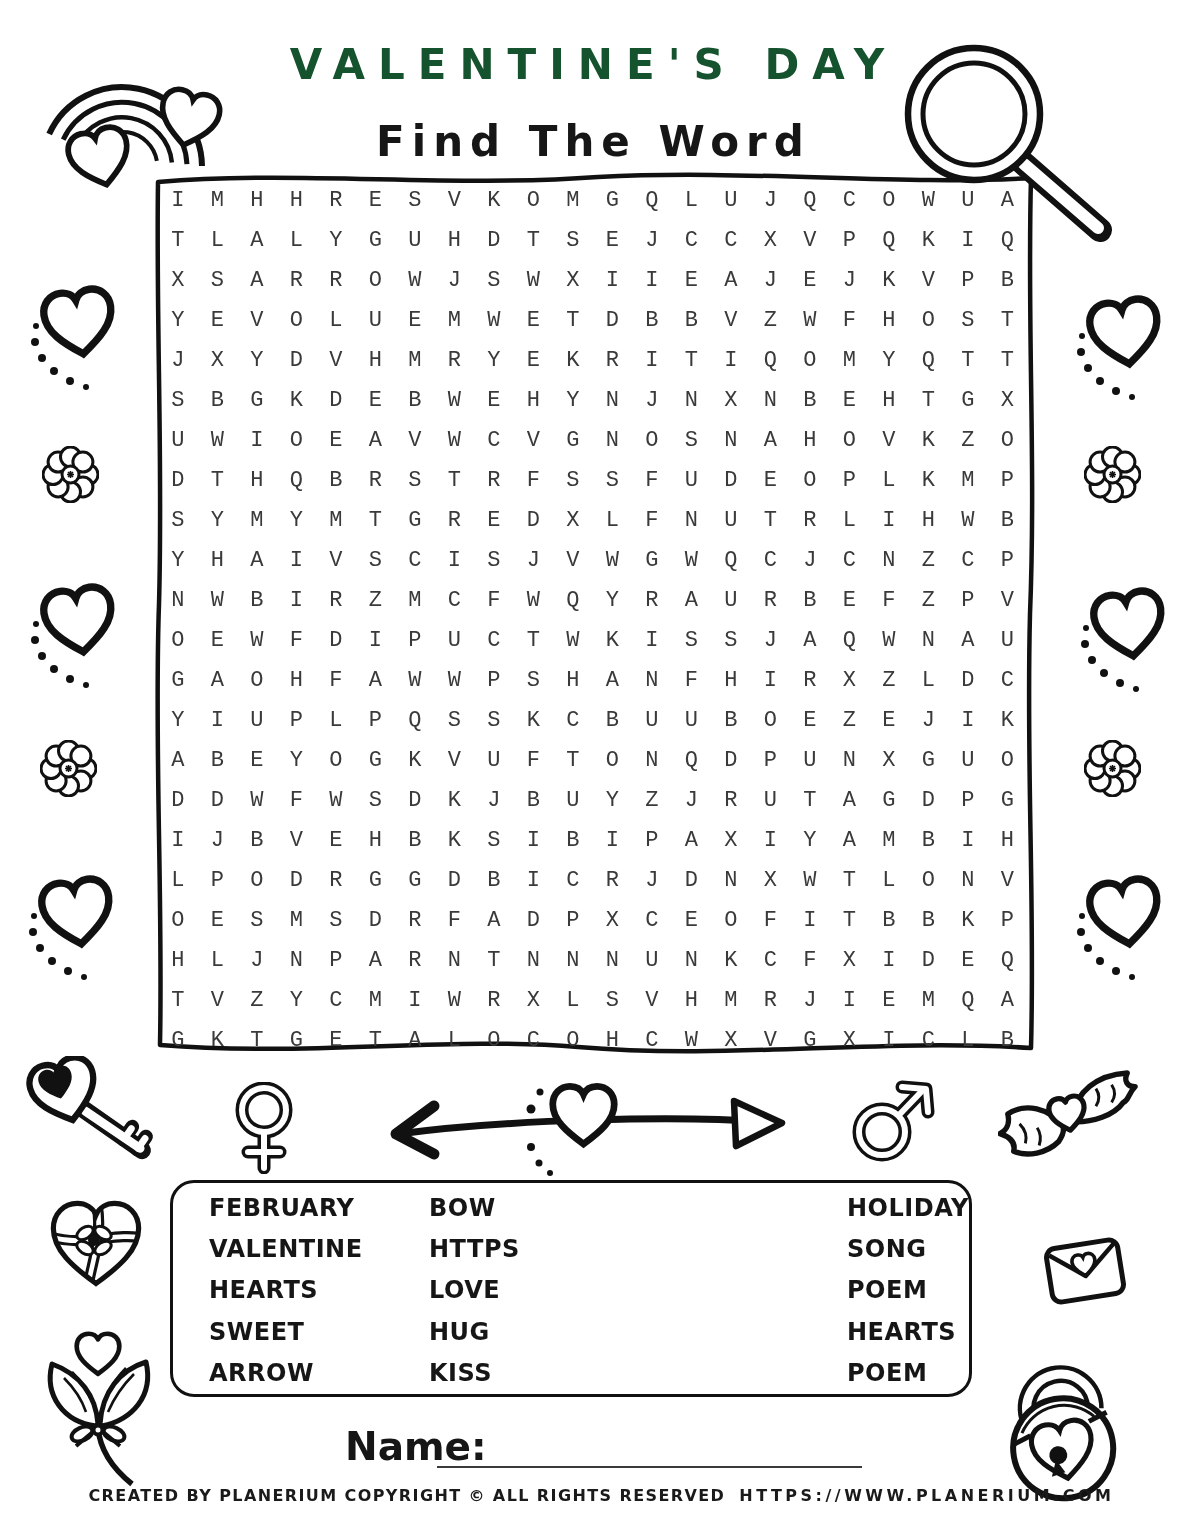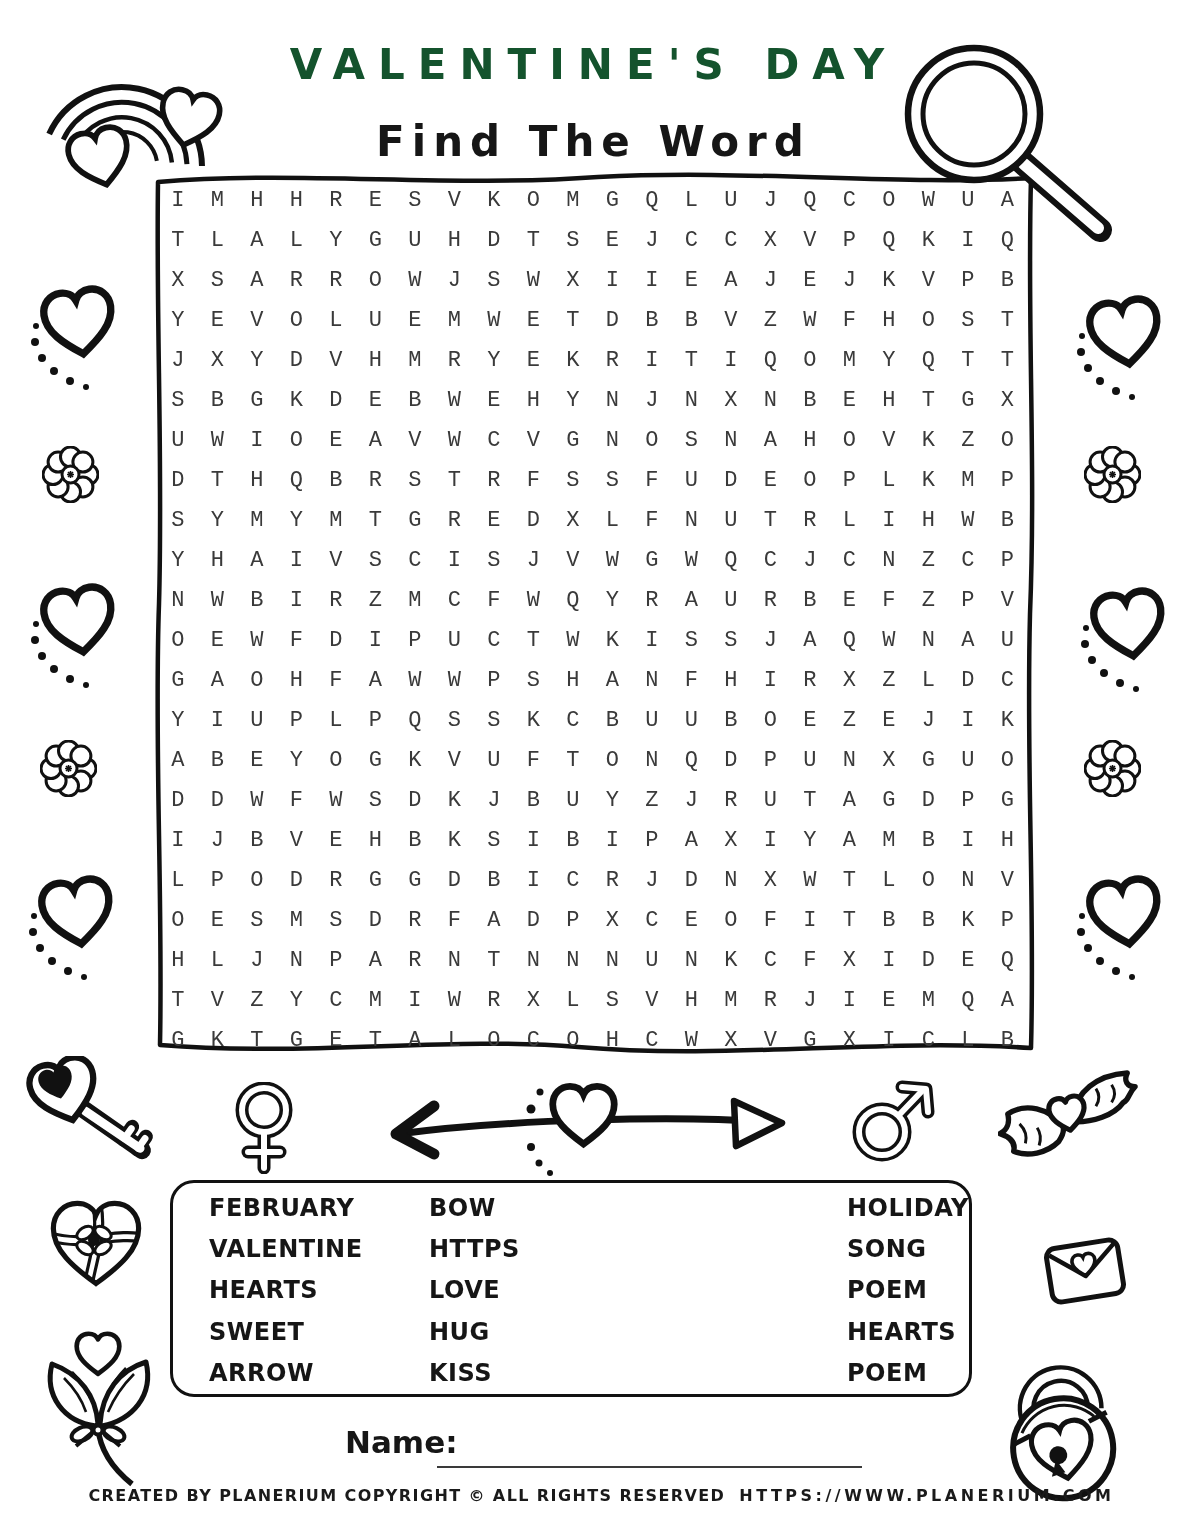--- a/index.html
+++ b/index.html
@@ -20,21 +20,21 @@
              font-family:"Liberation Mono","DejaVu Sans Mono",monospace;
              font-size:22px;color:#3a3a3a;}
   
   #word-bank{left:170px;top:1180px;width:796px;height:211px;border:3.5px solid #111;
              border-radius:24px;background:#fff;}
   .word-col{position:absolute;top:5px;}
   .word-item{height:41.2px;line-height:41.2px;font-size:24px;font-weight:bold;
              letter-spacing:0.5px;color:#161616;}
   #word-col-0{left:36px;} #word-col-1{left:256px;} #word-col-2{left:456px;} #word-col-3{left:674px;}
   
-  #name-label{left:345px;top:1424px;font-size:31px;font-weight:bold;color:#161616;}
+  #name-label{left:345px;top:1424px;font-size:39px;font-weight:bold;color:#161616;}
   #name-line{left:437px;top:1466px;width:425px;height:0;border-top:2.5px solid #3a3a3a;}
   
   #footer{top:1486px;left:8px;width:100%;text-align:center;font-size:16px;color:#1a1a1a;
           letter-spacing:1.4px;font-weight:bold;}
   #footer .url{letter-spacing:3.5px;margin-left:14px;}
   .doodle svg{display:block;width:100%;height:100%;}
   .doodle path,.doodle circle,.doodle line,.doodle ellipse,.doodle polyline{vector-effect:none;}
 </style>
 </head>
 <body>

